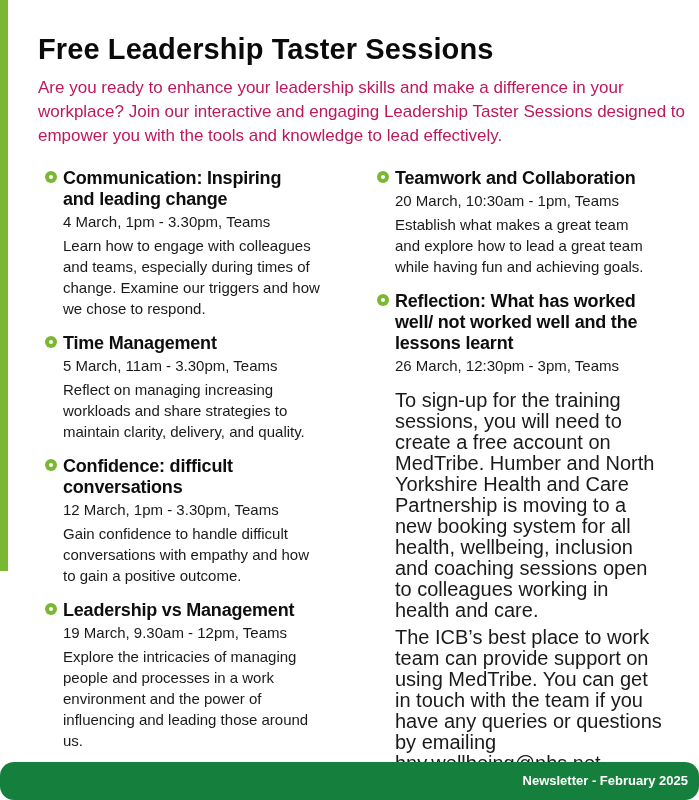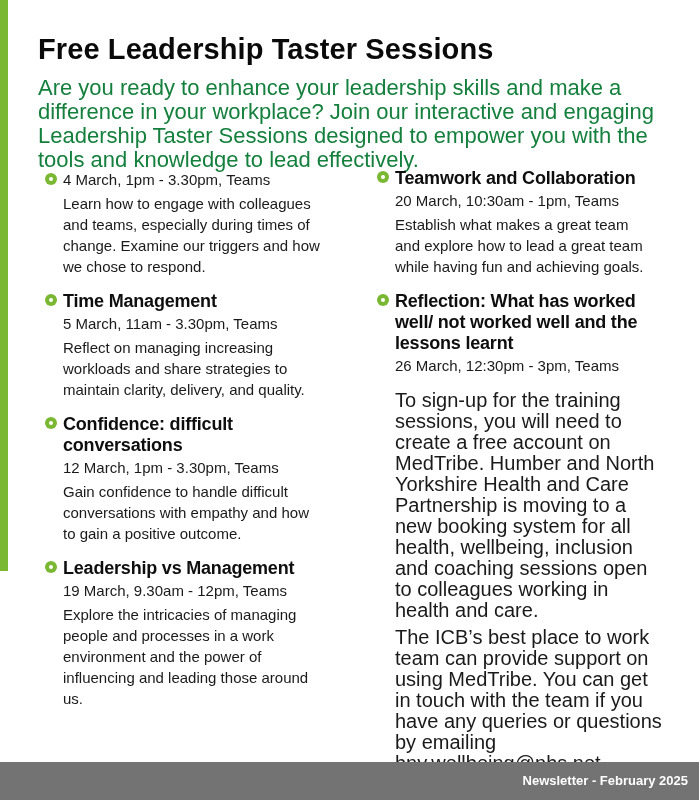--- a/index.html
+++ b/index.html
@@ -8,56 +8,57 @@
     background:#ffffff; color:#111111;
     font-family:"Liberation Sans", sans-serif;
   }
   .side-bar { position:absolute; left:0; top:0; width:8px; height:571px; background:#7ab833; }
   .title {
     position:absolute; left:38px; top:33px; margin:0;
     font-size:29px; font-weight:bold; letter-spacing:0.1px; color:#0a0a0a;
   }
   .intro {
     position:absolute; left:38px; top:76px; width:650px; margin:0;
-    font-size:22px; line-height:24px; color:#15803d;
+    font-size:17px; line-height:24px; color:#be185d;
   }
   .col { position:absolute; top:168px; }
   .col.left { left:63px; width:275px; }
   .col.right { left:395px; width:275px; }
   .session { position:relative; margin:0 0 14px 0; }
   .bullet {
     position:absolute; left:-18px; top:3px; width:12px; height:12px; border-radius:50%;
     background:#7ab833;
   }
   .bullet::after {
     content:""; position:absolute; left:4px; top:4px; width:4px; height:4px; border-radius:50%;
     background:#ffffff;
   }
   .s-title { margin:0; font-size:18px; line-height:21px; font-weight:bold; color:#0e0e0e; letter-spacing:-0.2px;}
   .s-date { margin:2px 0 0 0; font-size:15px; line-height:20px; color:#1a1a1a; }
   .s-desc { margin:3px 14px 0 0; font-size:15px; line-height:21px; color:#1a1a1a; }
   .para { margin:0 0 6px 0; font-size:20px; line-height:21px; color:#1a1a1a; }
   .footer {
-    position:absolute; left:0; top:762px; width:699px; height:38px; background:#737373;
+    position:absolute; left:0; top:762px; width:699px; height:38px; background:#15803d;border-radius:14px;
   }
   .footer-text {
     position:absolute; right:11px; top:11px; font-size:13px; font-weight:bold; color:#ffffff;
   }
 </style>
 </head>
 <body>
 
 <div class="side-bar"></div>
 
 <h1 class="title">Free Leadership Taster Sessions</h1>
 <p class="intro">Are you ready to enhance your leadership skills and make a difference in your workplace? Join our interactive and engaging Leadership Taster Sessions designed to empower you with the tools and knowledge to lead effectively.</p>
 
 <div class="col left">
   <div class="session">
     <span class="bullet"></span>
+    <p class="s-title" style="width:250px">Communication: Inspiring and leading change</p>
     <p class="s-date">4 March, 1pm - 3.30pm, Teams</p>
     <p class="s-desc" style="width:262px">Learn how to engage with colleagues and teams, especially during times of change. Examine our triggers and how we chose to respond.</p>
   </div>
   <div class="session">
     <span class="bullet"></span>
     <p class="s-title">Time Management</p>
     <p class="s-date">5 March, 11am - 3.30pm, Teams</p>
     <p class="s-desc" style="width:262px">Reflect on managing increasing workloads and share strategies to maintain clarity, delivery, and quality.</p>
   </div>
   <div class="session">

